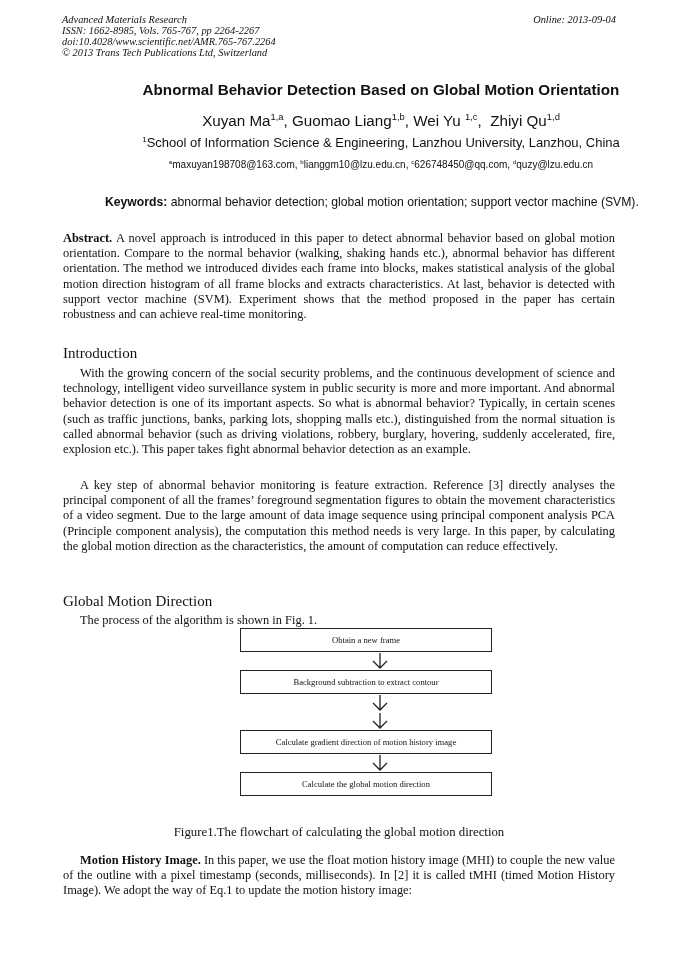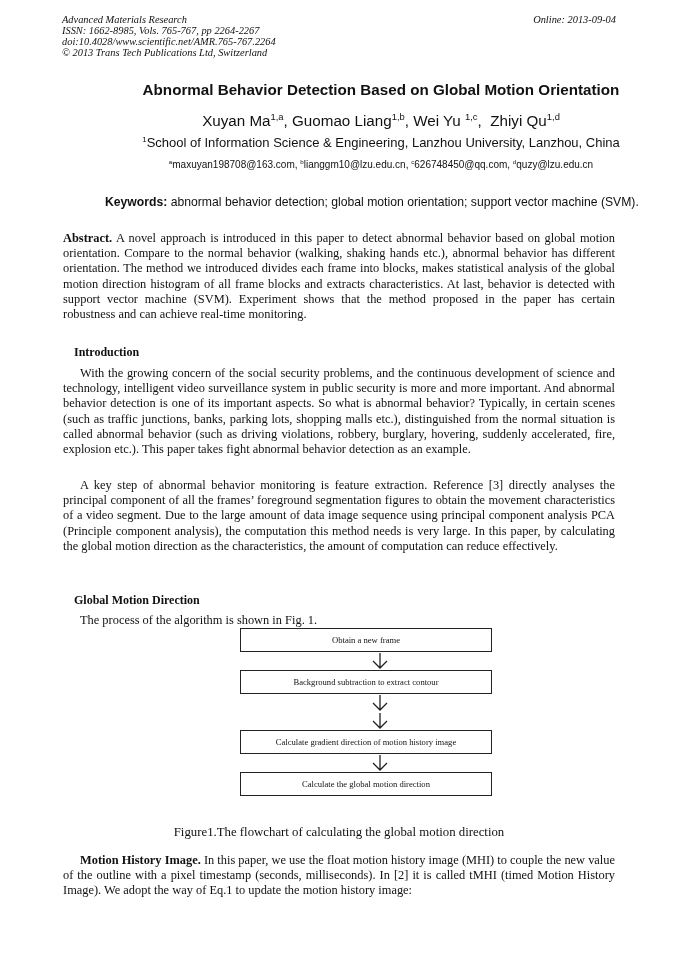--- a/index.html
+++ b/index.html
@@ -15,21 +15,21 @@
   .authors { position: absolute; left: 0; width: 678px; top: 112px; text-align: center; font-size: 15.2px; }
   .authors sup, .emails sup, .affil sup { font-size: 0.62em; vertical-align: super; line-height: 0; }
   .affil { position: absolute; left: 0; width: 678px; top: 135px; text-align: center; font-size: 13px; }
   .emails { position: absolute; left: 0; width: 678px; top: 159px; text-align: center; font-size: 10px; }
 
   .keywords { position: absolute; left: 63px; width: 552px; top: 195px; font-size: 12.2px; white-space: nowrap; }
   .keywords b { font-weight: bold; }
 
   .para { position: absolute; left: 63px; width: 552px; font-size: 12.4px; line-height: 15.2px; text-align: justify; }
   .para.indent { text-indent: 17px; }
-  .heading { position: absolute; left: 63px; font-size: 12px; font-weight: bold; margin-left: 11px; }
+  .heading { position: absolute; left: 63px; font-size: 15px; font-weight: normal; }
 
   .abstract { top: 231px; }
   .intro-h { top: 345px; }
   .intro-p1 { top: 366px; }
   .intro-p2 { top: 478px; }
   .gmd-h { top: 593px; }
   .gmd-p { top: 613px; left: 80px; width: auto; white-space: nowrap; }
 
   .flow { position: absolute; left: 240px; width: 282px; top: 628px; }
   .flow-box { box-sizing: border-box; width: 252px; height: 24px; border: 1px solid #222; display: flex; align-items: center; justify-content: center; font-size: 8.6px; background: #fff; }

